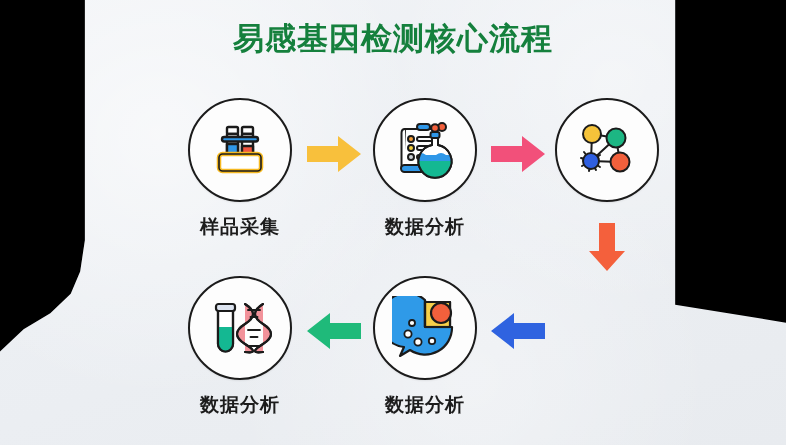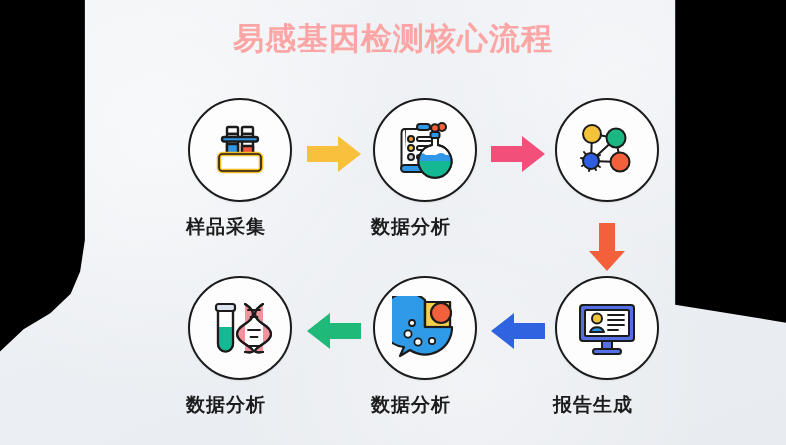--- a/index.html
+++ b/index.html
@@ -60,28 +60,28 @@
 
   #title {
     position: absolute;
     left: 0;
     top: 18px;
     width: 786px;
     text-align: center;
     font-size: 31px;
     font-weight: bold;
     letter-spacing: 1px;
-    color: #fca5a5;
+    color: #15803d;
     white-space: nowrap;
   }
 
   .node {
     position: absolute;
     width: 108px;
-    text-align: left;
+    text-align: center;
   }
   .circle {
     position: relative;
     width: 104px;
     height: 104px;
     margin: 0 auto;
     border-radius: 50%;
     background: #fdfdfd;
     border: 2px solid #1b1b1b;
     box-sizing: border-box;
@@ -201,41 +201,20 @@
             <circle cx="41" cy="20" r="9.5" fill="#1cb683"></circle>
             <circle cx="16" cy="43" r="8" fill="#2f5fe0"></circle>
             <circle cx="45" cy="44" r="9.5" fill="#f2603c"></circle>
           </g>
         </svg>
       </span>
     </div>
     <div class="node-label"></div>
   </div>
 
-  <div class="node" style="left:553px; top:276px;">
-    <div class="circle">
-      <span>
-        <svg width="66" height="62" viewBox="0 0 66 62">
-          <g fill="none" stroke="#1b1b1b" stroke-width="2" stroke-linejoin="round" stroke-linecap="round">
-            <rect x="6" y="8" width="54" height="36" rx="3" fill="#5470e8"></rect>
-            <rect x="11" y="13" width="44" height="26" rx="1.5" fill="#ffffff"></rect>
-            <circle cx="23" cy="21.5" r="5" fill="#f5c33a"></circle>
-            <path d="M16 35 a7.5 7.5 0 0 1 14 0 Z" fill="#2f97e8"></path>
-            <line x1="34" y1="18" x2="50" y2="18" stroke-width="1.8"></line>
-            <line x1="34" y1="23" x2="50" y2="23" stroke-width="1.8"></line>
-            <line x1="34" y1="28" x2="50" y2="28" stroke-width="1.8"></line>
-            <line x1="34" y1="33" x2="44" y2="33" stroke-width="1.8"></line>
-            <path d="M28 44 h10 v8 h-10 Z" fill="#5470e8"></path>
-            <rect x="19" y="52" width="28" height="5" rx="2.5" fill="#5470e8"></rect>
-          </g>
-        </svg>
-      </span>
-    </div>
-    <div class="node-label">报告生成</div>
-  </div>
 
   <div class="node" style="left:371px; top:276px;">
     <div class="circle">
       <span>
         <svg width="66" height="64" viewBox="0 0 66 64">
           <g stroke="#1b1b1b" stroke-width="2.2" stroke-linejoin="round">
 
             <path d="M33 31 L33 6 L58 6 L58 31 Z" fill="#f7d04a"></path>
 
             <path d="M33 31 L33 4 A27 27 0 1 0 12 51 L8 60 L18 54 A27 27 0 0 0 60 31 Z" fill="#2f9ae8"></path>

